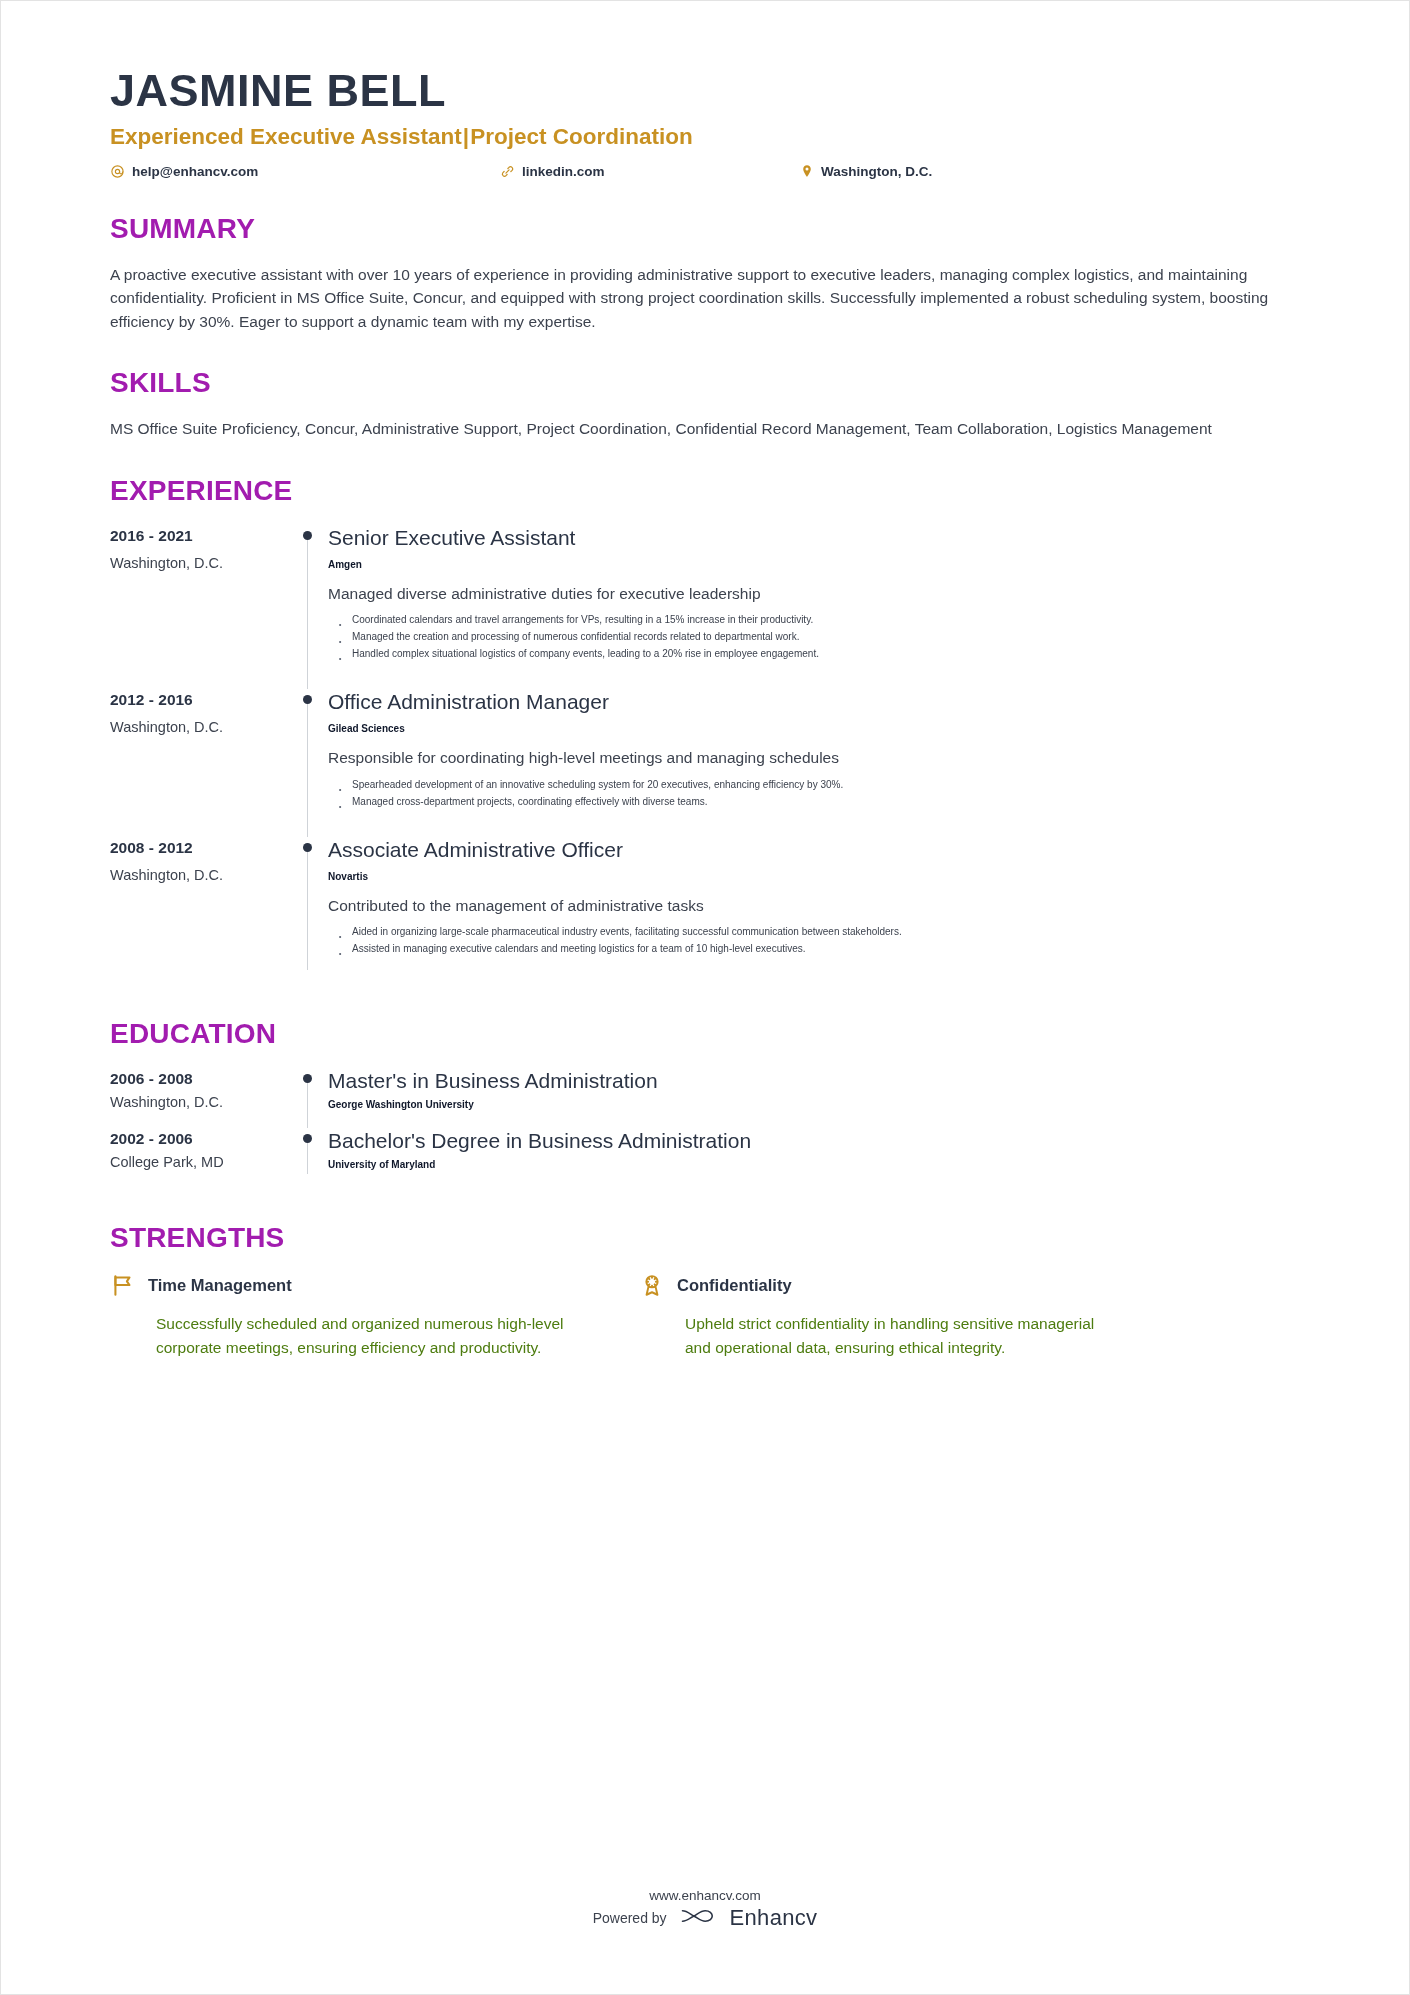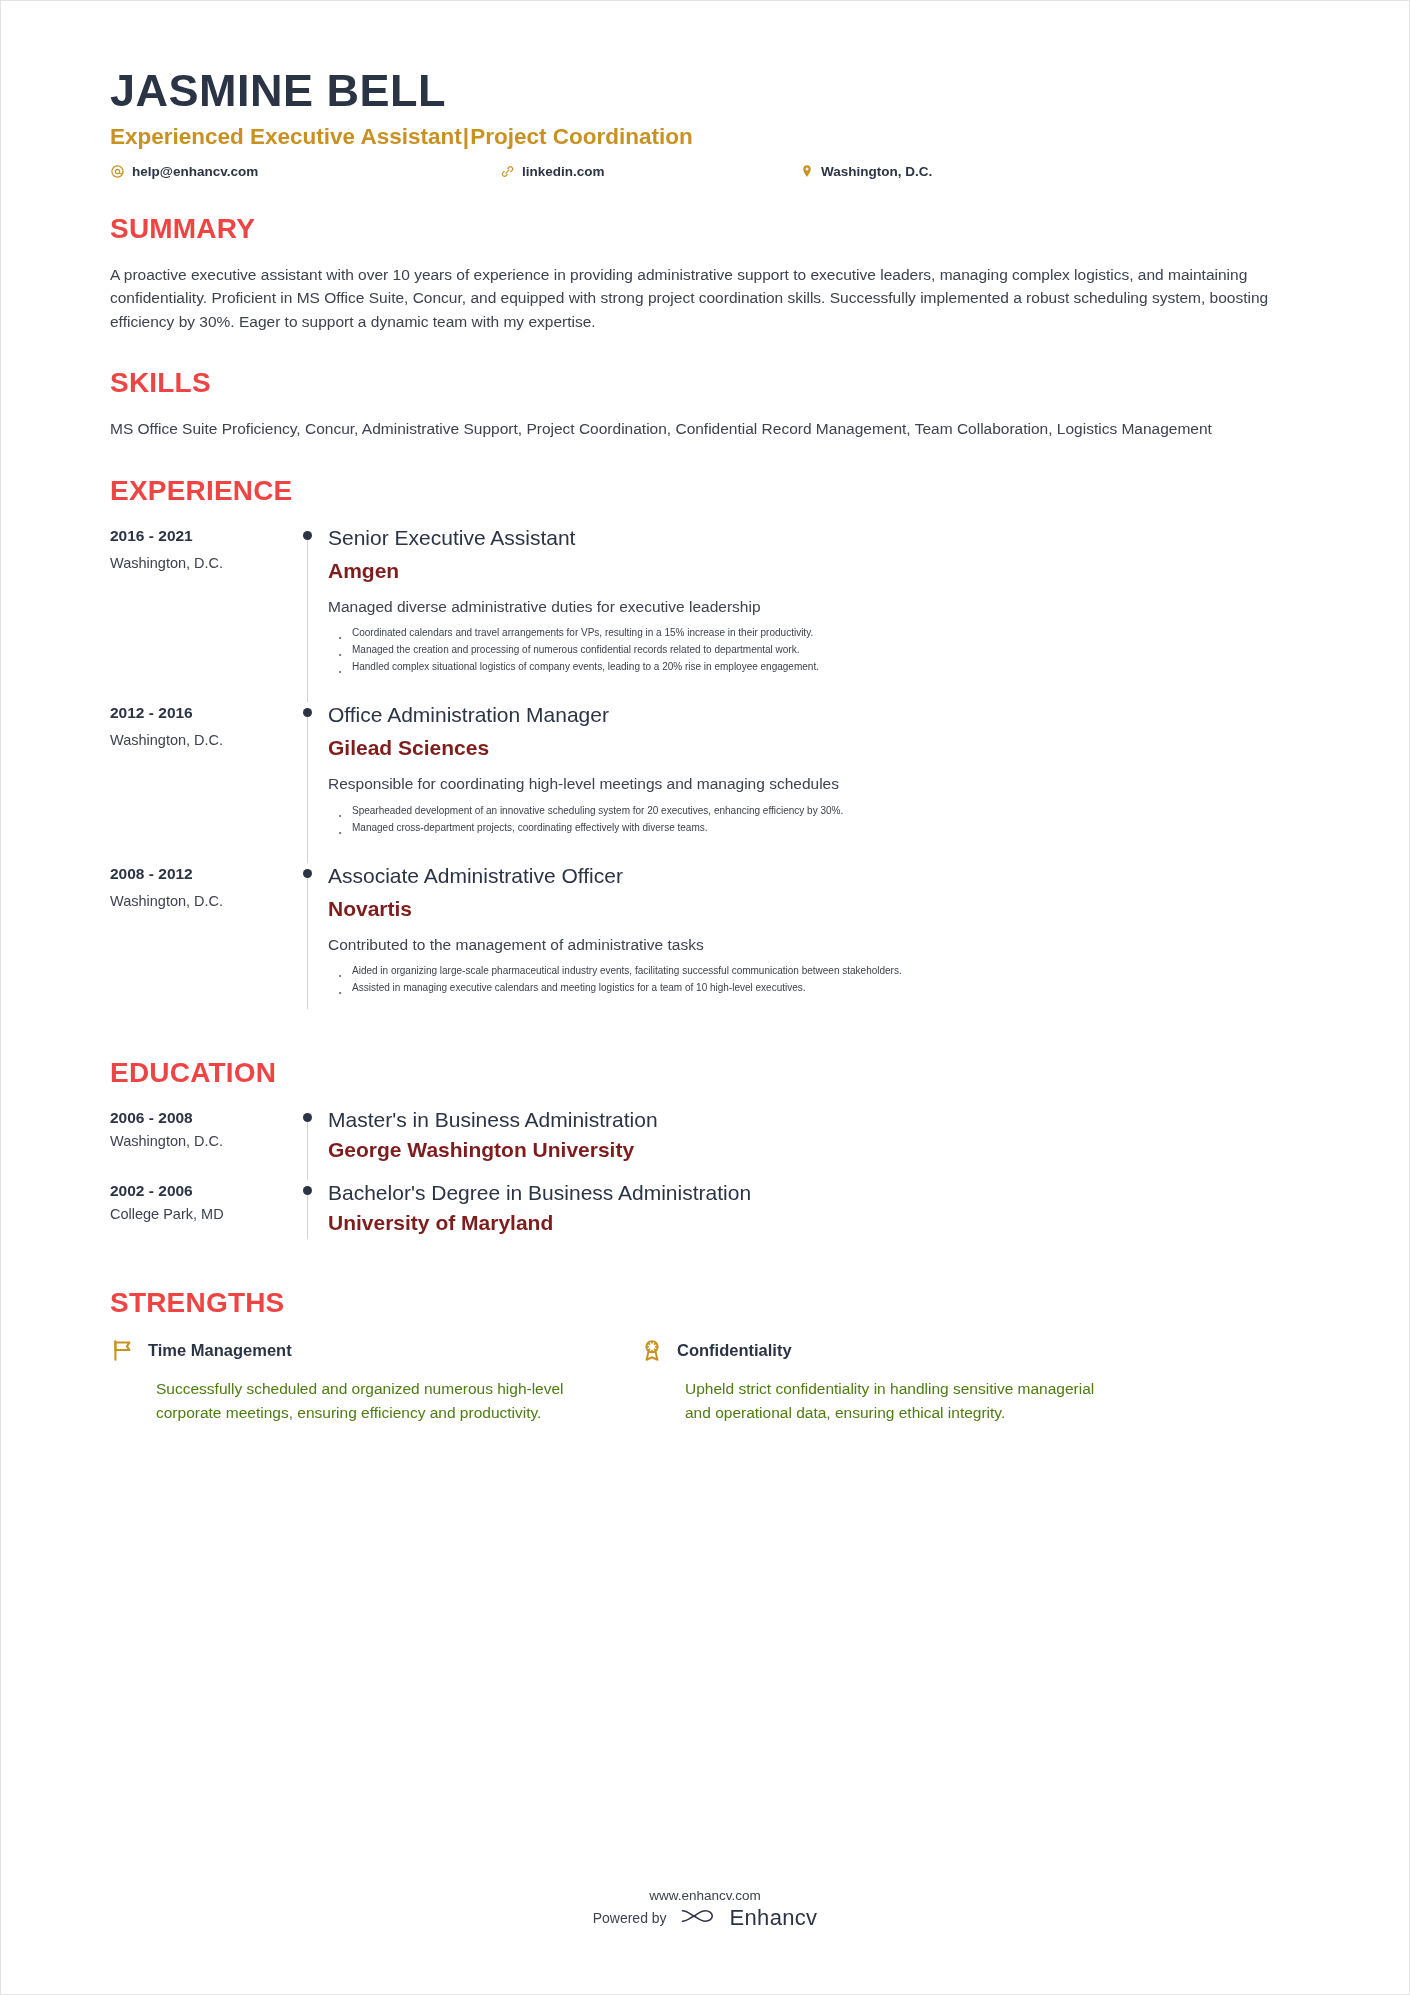--- a/index.html
+++ b/index.html
@@ -51,21 +51,21 @@
   .contact-item.email { width: 390px; }
   .contact-item.link  { width: 300px; }
   .contact-item.loc   { flex: 1; }
   .ci-icon { color: #c89122; display: inline-flex; align-items: center; }
   .ci-icon svg { display: block; }
 
   
   .sec-title {
     font-size: 28px;
     font-weight: 700;
-    color: #ef4444;
+    color: #a21caf;
     letter-spacing: 0.2px;
     margin-bottom: 18px;
   }
   .sec { margin-bottom: 34px; }
 
   .body-text {
     font-size: 15.5px;
     line-height: 1.52;
     color: #3c424e;
   }
@@ -114,23 +114,23 @@
   }
   .entry:last-child .rail .line { bottom: 14px; }
   .entry-right { flex: 1; padding-bottom: 26px; }
   .job-title {
     font-size: 21px;
     color: #2b3445;
     margin-bottom: 9px;
     line-height: 1.2;
   }
   .org {
-    font-size: 21px;
-    font-weight: 700;
-    color: #7f1d1d;
+    font-size: 10px;
+    font-weight: 700;
+    color: #0f172a;
     margin-bottom: 12px;
   }
   .job-sub {
     font-size: 15.5px;
     color: #3c424e;
     margin-bottom: 7px;
     line-height: 1.5;
   }
   ul.bullets { list-style: none; }
   ul.bullets li {

